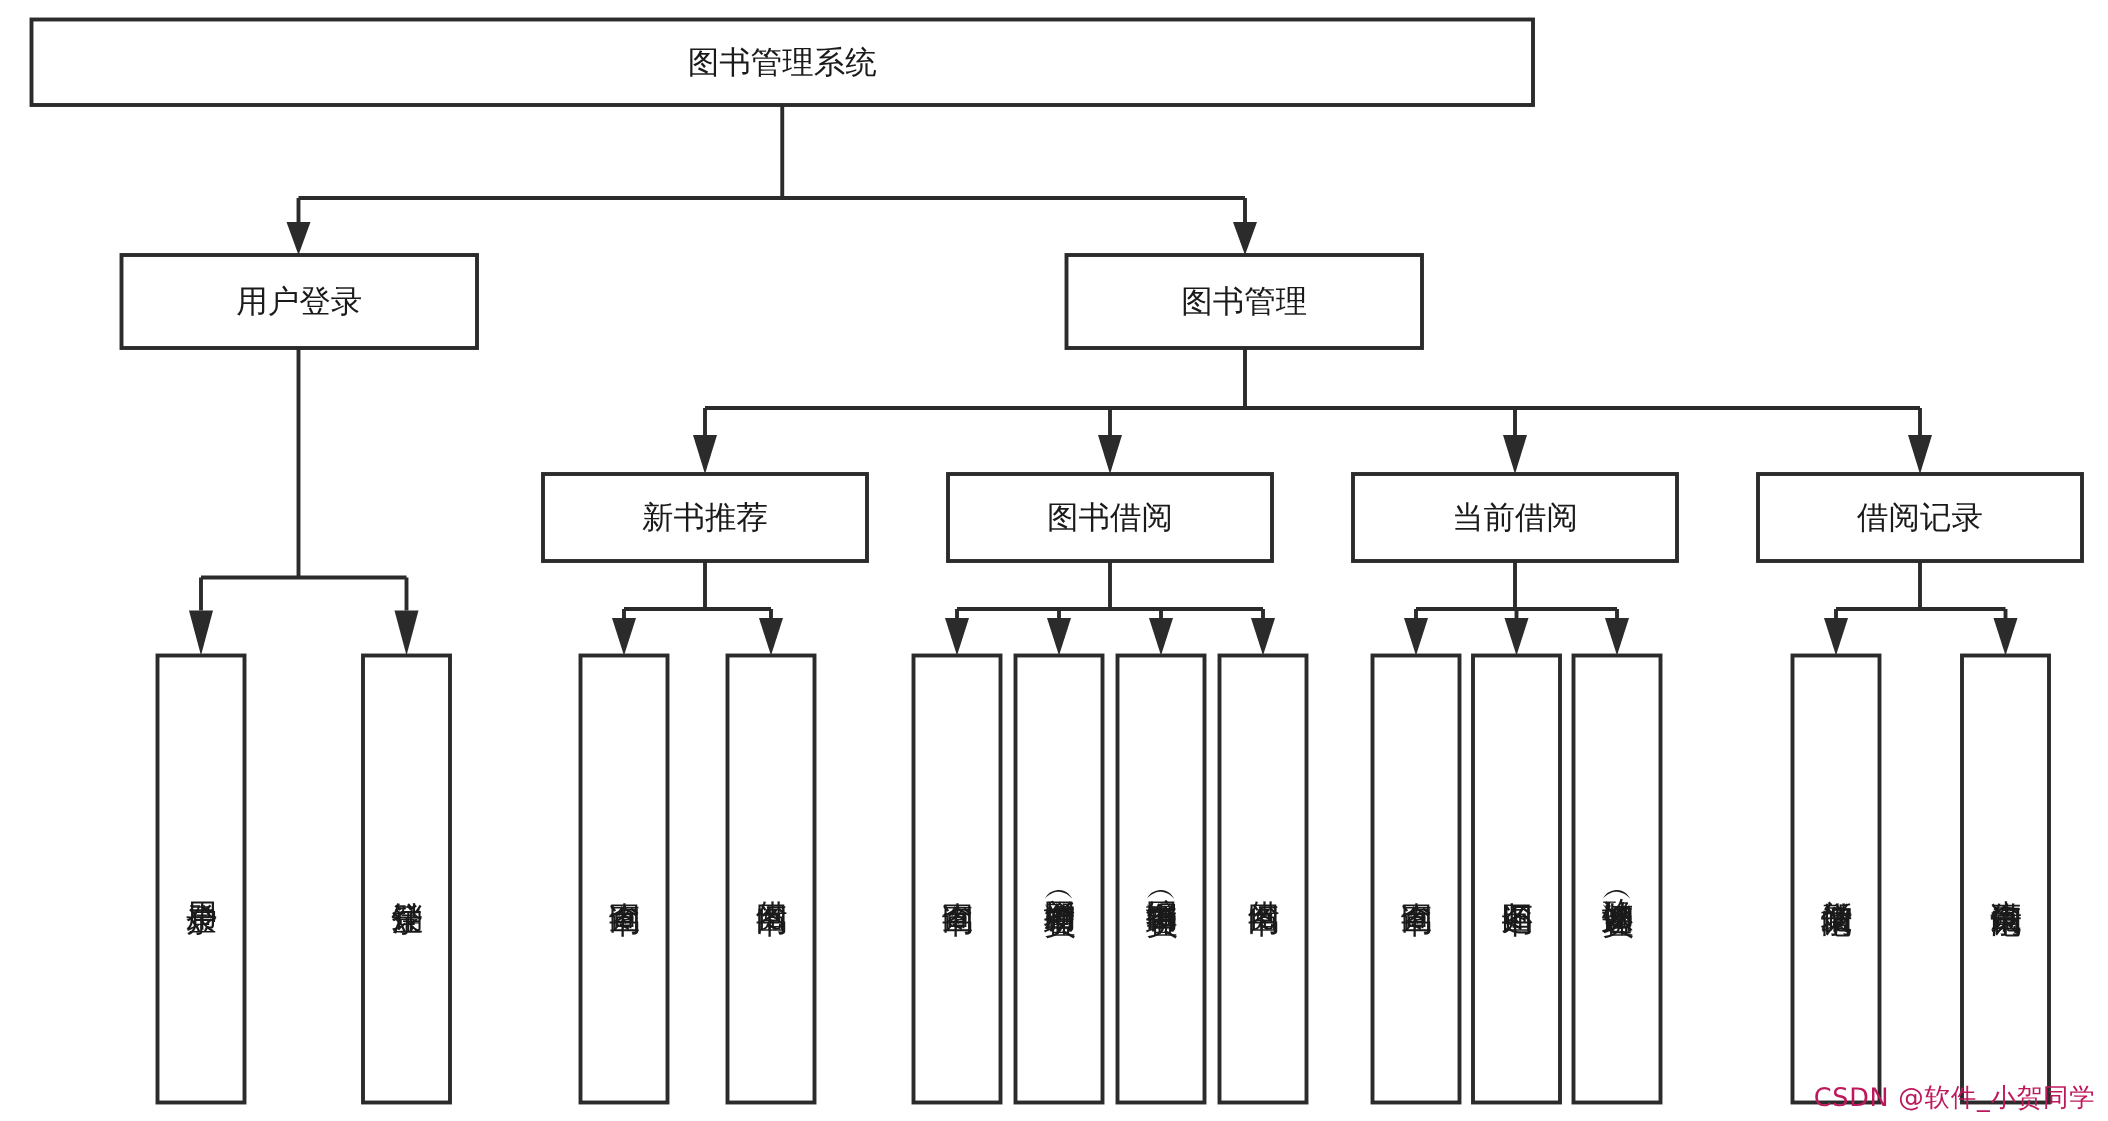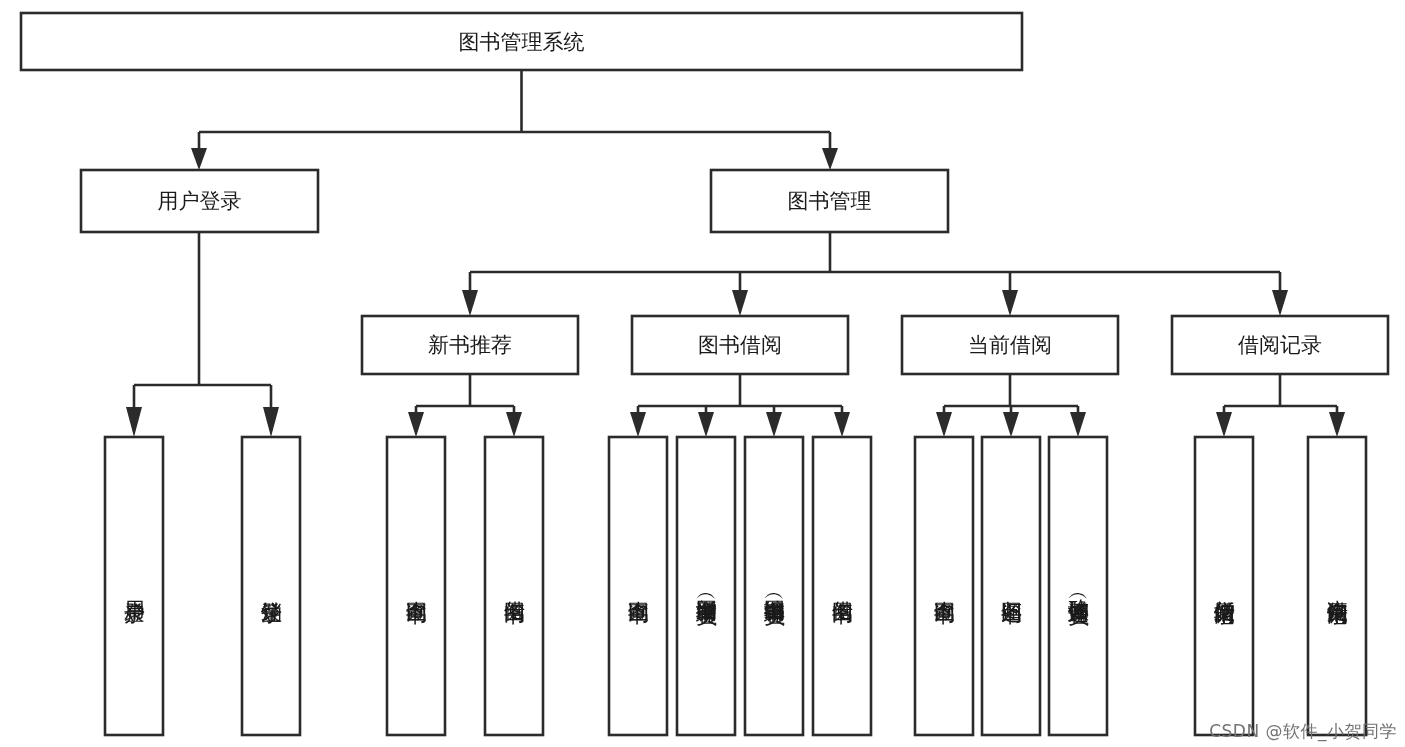--- a/index.html
+++ b/index.html
@@ -63,21 +63,21 @@
     color: #1a1a1a;
     letter-spacing: 1px;
     pointer-events: none;
   }
   .watermark {
     position: absolute;
     right: 8px;
     bottom: 4px;
     font-family: "DejaVu Sans", "Liberation Sans", sans-serif;
     font-size: 17px;
-    color: #737373;
+    color: #be185d;
     letter-spacing: 0.5px;
     white-space: nowrap;
   }
 </style>
 </head>
 <body>
 
 <div id="diagram-root">
 
   <svg class="diagram-svg" viewBox="0 0 1405 747">

